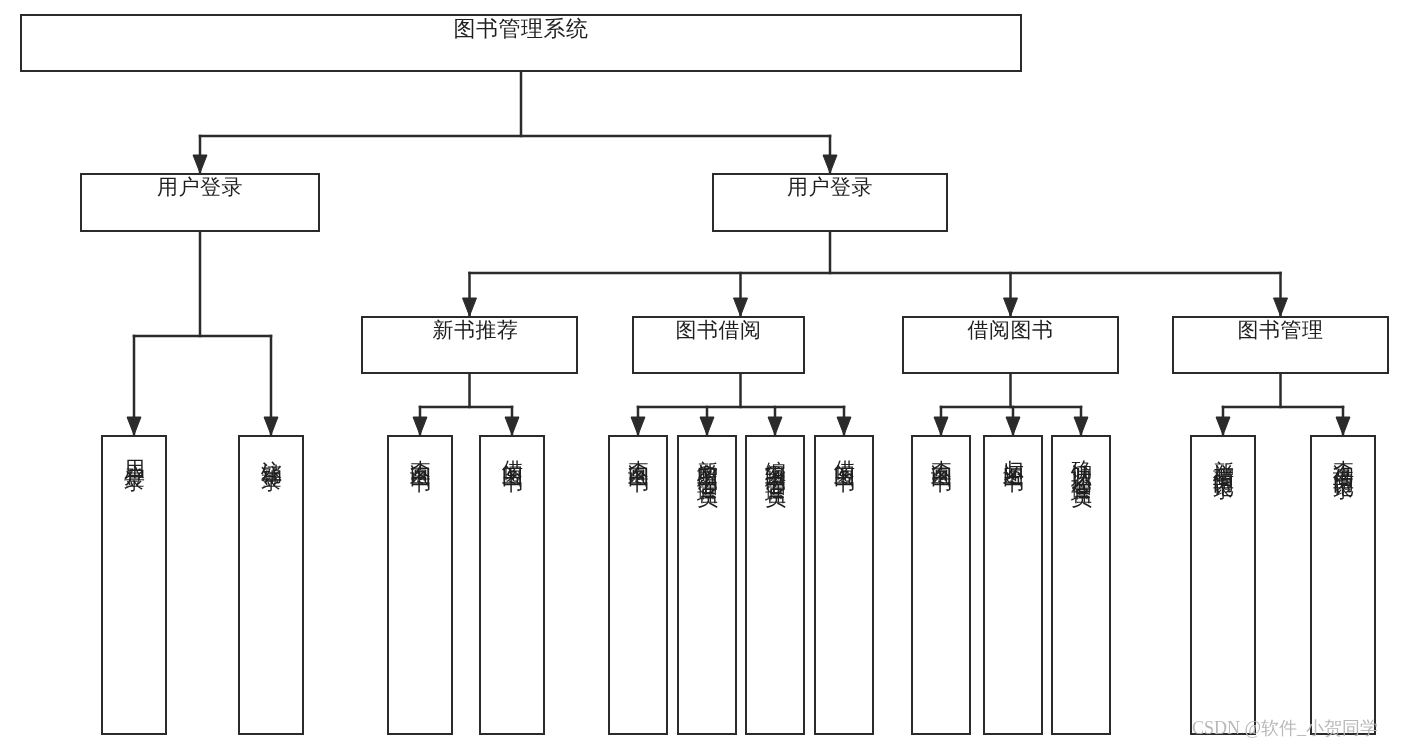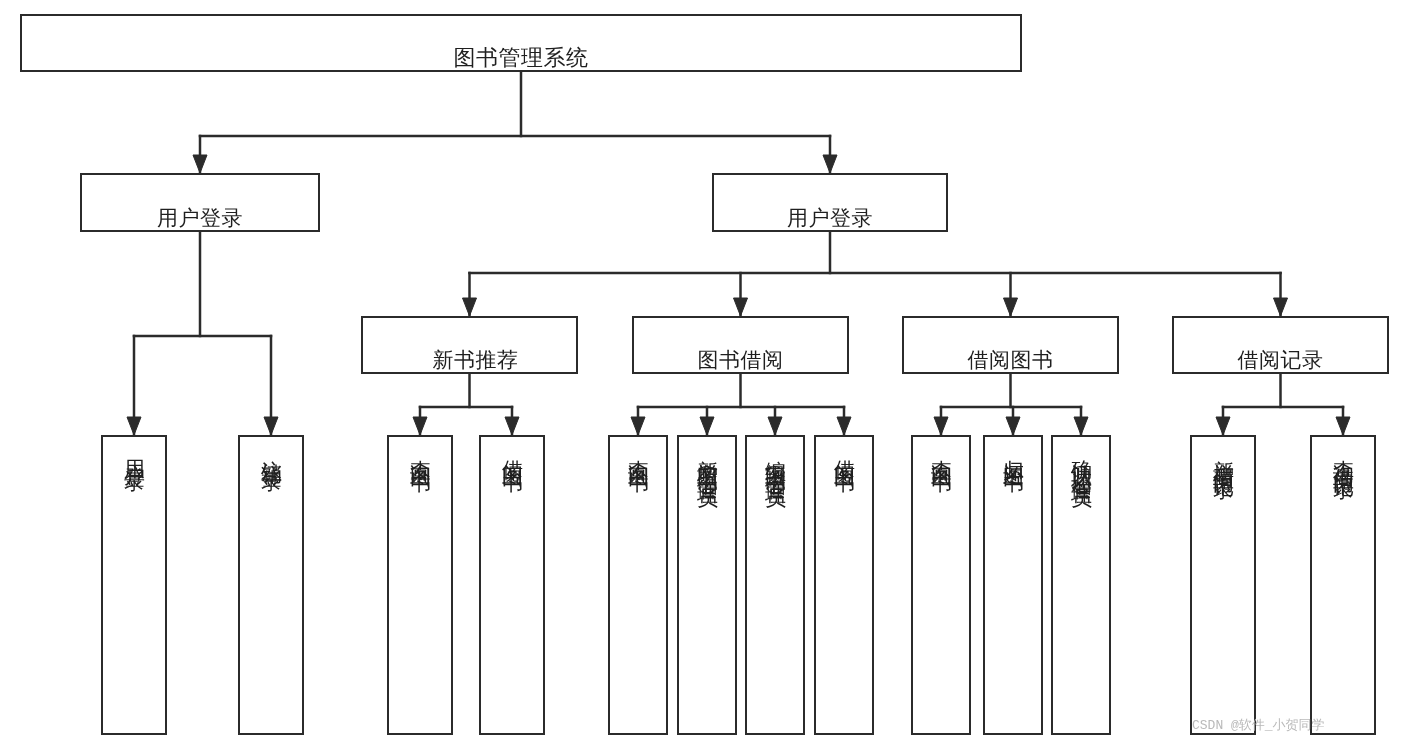--- a/index.html
+++ b/index.html
@@ -25,21 +25,21 @@
     width: 1405px;
     height: 747px;
     pointer-events: none;
   }
   .node {
     position: absolute;
     box-sizing: border-box;
     background: #ffffff;
     border: 2.5px solid #2b2b2b;
     display: flex;
-    align-items: flex-end;
+    align-items: flex-start;
     justify-content: center;
     color: #1f1f1f;
     z-index: 2;
   }
   .node-label {
     display: block;
     text-align: center;
     line-height: 1.15;
     color: #1f1f1f;
   }
@@ -62,24 +62,24 @@
     writing-mode: vertical-rl;
     text-orientation: upright;
     font-size: 21px;
     line-height: 1.0;
     letter-spacing: 4px;
     white-space: nowrap;
   }
   .watermark {
     position: absolute;
     color: #b9b9b9;
-    font-size: 13px;
+    font-size: 18px;
     white-space: nowrap;
     z-index: 5;
-    font-family: Liberation Mono, monospace;
+    font-family: Liberation Serif, serif;
   }
 </style>
 </head>
 <body>
 
 <div id="canvas">
 
   <svg id="edges" viewBox="0 0 1405 747" width="1405" height="747" xmlns="http://www.w3.org/2000/svg" aria-hidden="true">
       <line x1="521" y1="72" x2="521" y2="136" stroke="#2b2b2b" stroke-width="2.5" stroke-linecap="square"></line>
       <line x1="200" y1="136" x2="830" y2="136" stroke="#2b2b2b" stroke-width="2.5" stroke-linecap="square"></line>
@@ -141,28 +141,28 @@
       </div>
       <div class="node horiz" style="left: 80px; top: 173px; width: 240px; height: 59px;">
         <span class="node-label">用户登录</span>
       </div>
       <div class="node horiz" style="left: 712px; top: 173px; width: 236px; height: 59px;">
         <span class="node-label">用户登录</span>
       </div>
       <div class="node horiz" style="left: 361px; top: 316px; width: 217px; height: 58px; padding-left: 12px;">
         <span class="node-label">新书推荐</span>
       </div>
-      <div class="node horiz" style="left: 632px; top: 316px; width: 217px; height: 58px;">
+      <div class="node horiz" style="left: 632px; top: 316px; width: 173px; height: 58px;">
         <span class="node-label">图书借阅</span>
       </div>
       <div class="node horiz" style="left: 902px; top: 316px; width: 217px; height: 58px;">
         <span class="node-label">借阅图书</span>
       </div>
       <div class="node horiz" style="left: 1172px; top: 316px; width: 217px; height: 58px;">
-        <span class="node-label">借阅记录</span>
+        <span class="node-label">图书管理</span>
       </div>
       <div class="node vert" style="left: 101px; top: 435px; width: 66px; height: 300px;">
         <span class="node-label">用户登录</span>
       </div>
       <div class="node vert" style="left: 238px; top: 435px; width: 66px; height: 300px;">
         <span class="node-label">注销登录</span>
       </div>
       <div class="node vert" style="left: 387px; top: 435px; width: 66px; height: 300px;">
         <span class="node-label">查询图书</span>
       </div>

